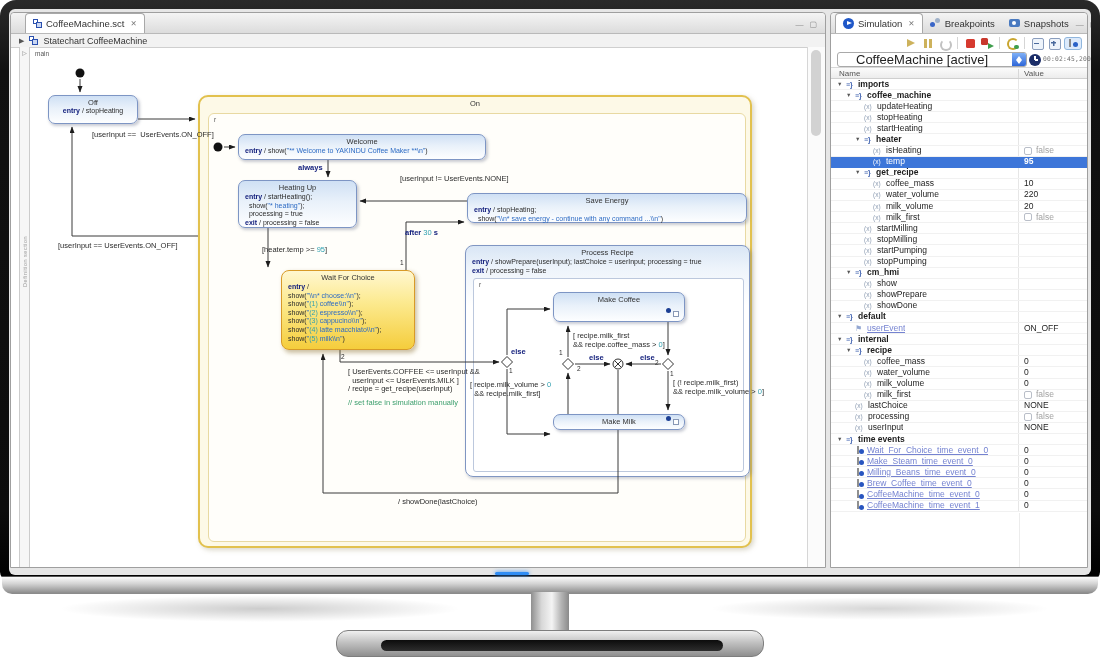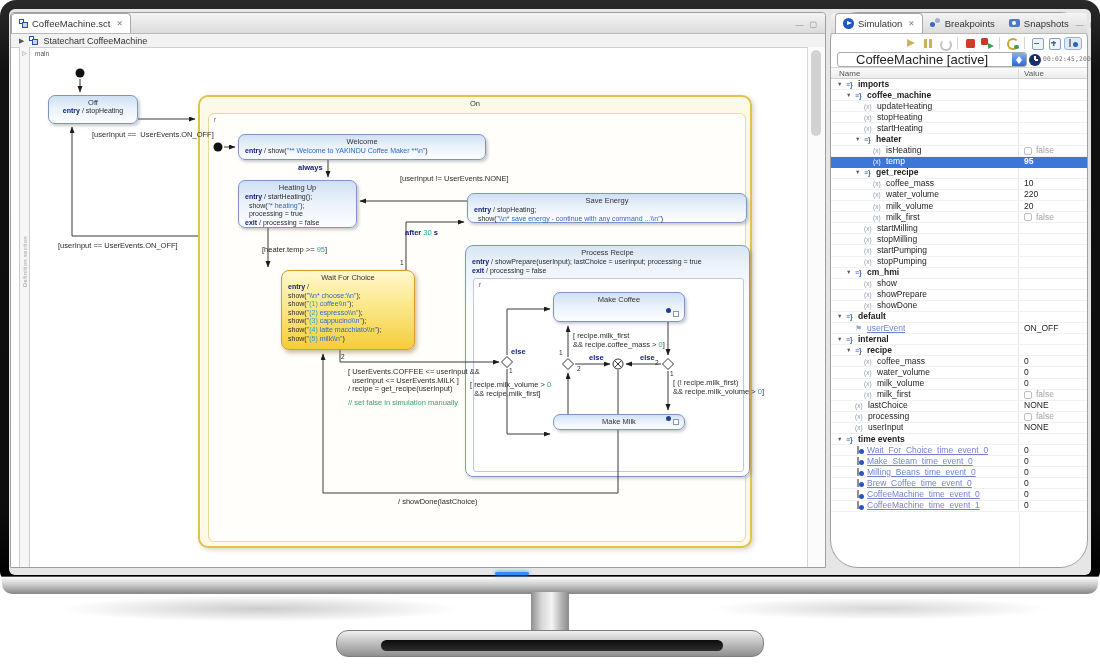--- a/index.html
+++ b/index.html
@@ -14,25 +14,25 @@
   .shadow-l { position:absolute; left:0px; top:594px; width:520px; height:42px; background:radial-gradient(ellipse 55% 45% at 50% 35%, rgba(0,0,0,0.20), rgba(0,0,0,0) 70%); }
   .shadow-r { position:absolute; left:660px; top:596px; width:440px; height:36px; background:radial-gradient(ellipse 55% 45% at 50% 35%, rgba(0,0,0,0.16), rgba(0,0,0,0) 70%); }
   .power-glow { position:absolute; left:495px; top:572px; width:34px; height:3px; background:#2f8df5; border-radius:2px; box-shadow:0 0 4px #2f8df5; }
 
   .screen { position:absolute; left:9px; top:9px; width:1082px; height:566px; background:#e6e6e6; border-radius:6px; overflow:hidden; }
   .origin { position:absolute; left:-9px; top:-9px; width:1100px; height:664px; } 
 
   
   .pane { position:absolute; background:#fff; border:1px solid #9f9f9f; border-radius:4px 4px 0 0; }
   .editor-pane { left:10px; top:12px; width:816px; height:556px; }
-  .right-pane  { left:830px; top:12px; width:258px; height:556px;border-radius:28px; }
+  .right-pane  { left:830px; top:12px; width:258px; height:556px; }
 
   .tabbar { position:absolute; left:0; top:0; right:0; height:21px; background:linear-gradient(180deg,#f4f4f4,#dcdcdc); border-bottom:1px solid #b9b9b9; border-radius:4px 4px 0 0; display:flex; align-items:flex-end; }
   .tab { height:20px; display:flex; align-items:center; gap:4px; padding:0 7px; font-size:9.5px; color:#333; white-space:nowrap; }
-  .tab.active { background:#fff; border:1px solid #a8a8a8; border-bottom:none; border-radius:4px 4px 0 0; margin-left:0; }
+  .tab.active { background:#fff; border:1px solid #a8a8a8; border-bottom:none; border-radius:4px 4px 0 0; margin-left:14px; }
   .right-pane .tab.active { margin-left:4px; }
   .tab-close { font-size:7.5px; color:#777; margin-left:2px; }
   .winbtns { margin-left:auto; display:flex; gap:6px; padding:0 8px 4px 0; align-items:center; }
   .winbtn { font-size:8px; color:#888; line-height:8px; }
 
   .breadcrumb { position:absolute; left:0; top:21px; right:0; height:14px; background:#f2f2f2; border-bottom:1px solid #cfcfcf; display:flex; align-items:center; gap:5px; padding-left:8px; font-size:9px; color:#333; }
   .bc-arrow { font-size:7px; color:#555; }
 
   
   .ico-statechart { position:relative; width:9px; height:9px; display:inline-block; }

